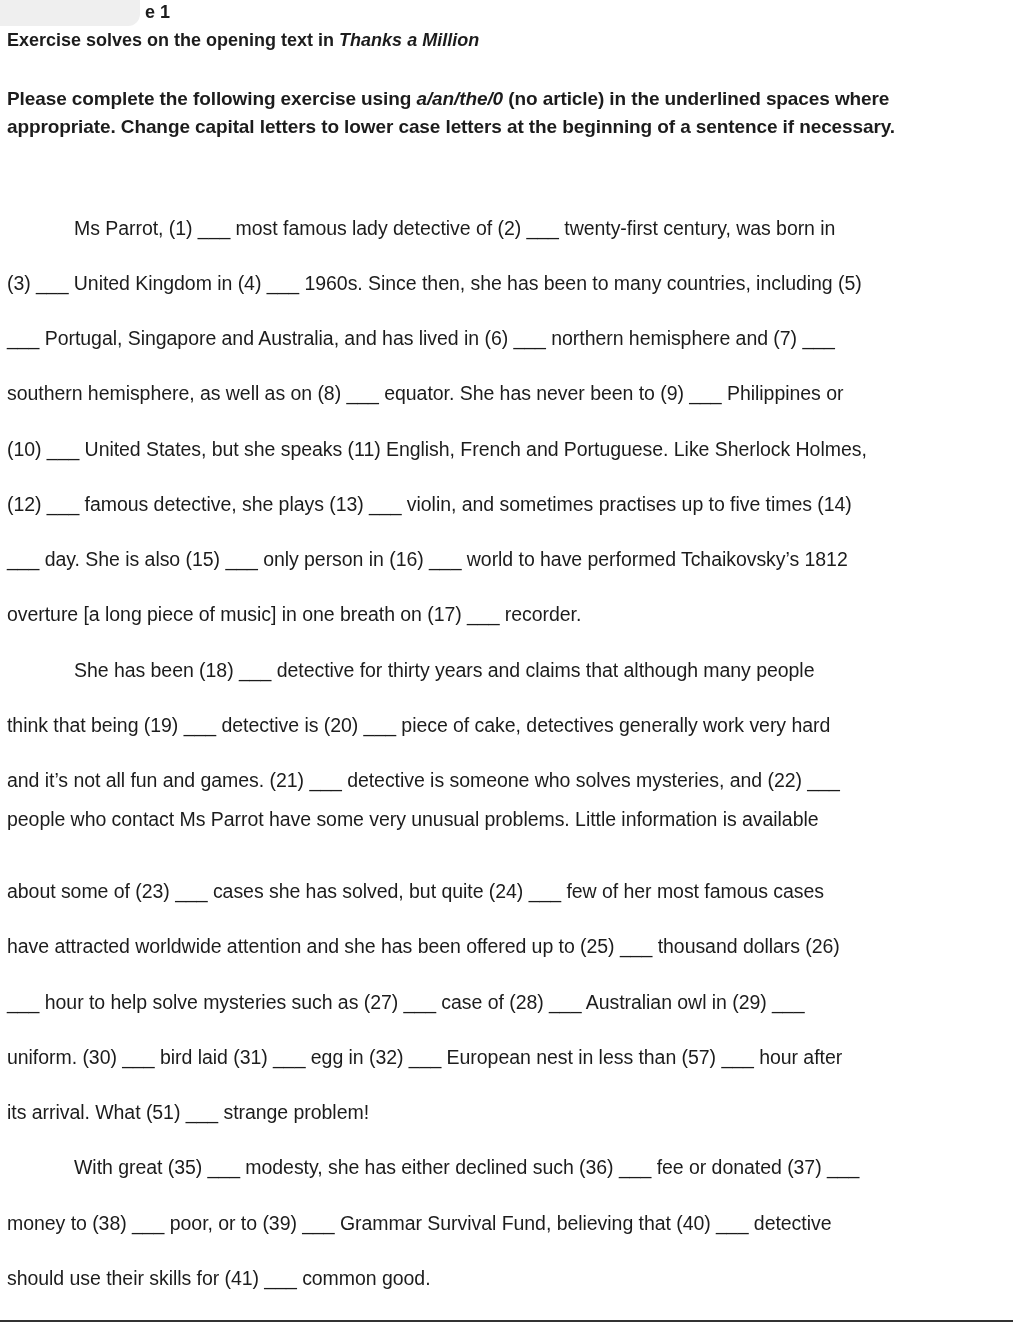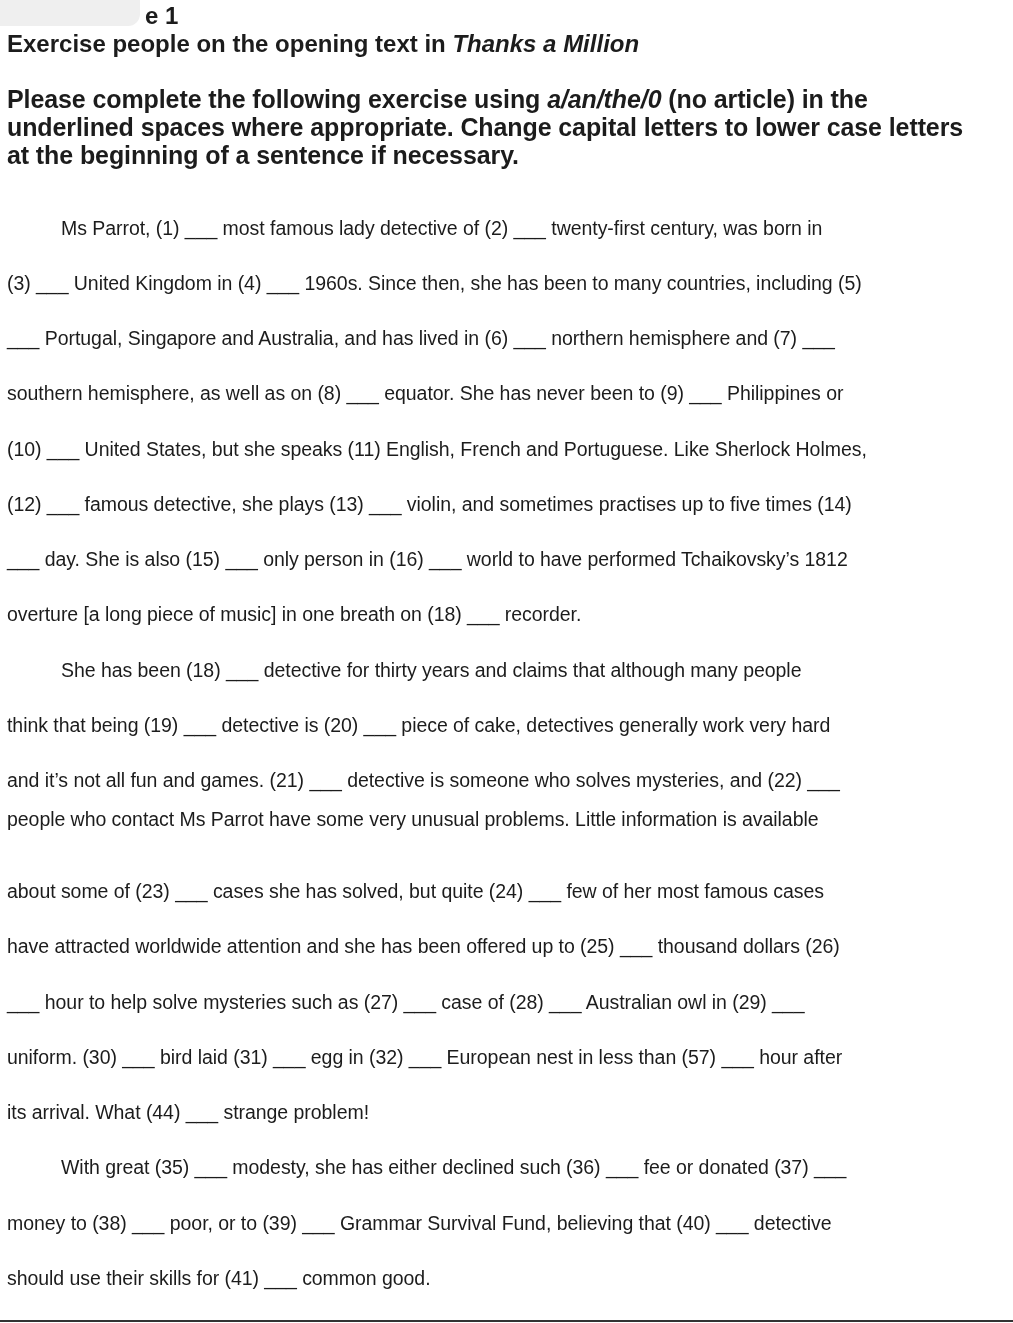--- a/index.html
+++ b/index.html
@@ -27,82 +27,82 @@
   }
   .doc {
     position: absolute;
     left: 7px;
     top: 0;
     width: 1000px;
   }
   .heading-line {
     position: absolute;
     left: 0;
-    font-size: 24px;
+    font-size: 18px;
     font-weight: bold;
     white-space: nowrap;
   }
   .heading-partial { top: 2px; left: 138px; }
   .heading-title { top: 30px; }
   .heading-title i { font-style: italic; }
   .instructions {
     position: absolute;
     left: 0;
     top: 85px;
     width: 960px;
-    font-size: 25px;
+    font-size: 19px;
     font-weight: bold;
     line-height: 28px;
     letter-spacing: -0.1px;
   }
   .instructions i { font-style: italic; }
   .line {
     position: absolute;
     left: 0;
     font-size: 19.5px;
     white-space: nowrap;
     letter-spacing: -0.05px;
   }
-  .line.indent { left: 54px; }
+  .line.indent { left: 67px; }
   .bottom-rule {
     position: absolute;
     left: 0;
     top: 1320px;
     width: 1013px;
     height: 2px;
     background: #333333;
   }
 </style>
 </head>
 <body>
 
 <div class="redact-overlay"></div>
 
 <div class="doc">
   <div class="heading-line heading-partial">e 1</div>
 
-  <div class="heading-line heading-title"><span>Exercise people on the opening text in </span><i>Thanks a Million</i></div>
+  <div class="heading-line heading-title"><span>Exercise solves on the opening text in </span><i>Thanks a Million</i></div>
 
   <div class="instructions"><span>Please complete the following exercise using </span><i>a/an/the/0</i><span> (no article) in the underlined spaces where appropriate. Change capital letters to lower case letters at the beginning of a sentence if necessary.</span></div>
 
   <div class="line indent" style="top:217px">Ms Parrot, (1) ___ most famous lady detective of (2) ___ twenty-first century, was born in</div>
   <div class="line" style="top:272px">(3) ___ United Kingdom in (4) ___ 1960s. Since then, she has been to many countries, including (5)</div>
   <div class="line" style="top:327px">___ Portugal, Singapore and Australia, and has lived in (6) ___ northern hemisphere and (7) ___</div>
   <div class="line" style="top:382px">southern hemisphere, as well as on (8) ___ equator. She has never been to (9) ___ Philippines or</div>
   <div class="line" style="top:438px">(10) ___ United States, but she speaks (11) English, French and Portuguese. Like Sherlock Holmes,</div>
   <div class="line" style="top:493px">(12) ___ famous detective, she plays (13) ___ violin, and sometimes practises up to five times (14)</div>
   <div class="line" style="top:548px">___ day. She is also (15) ___ only person in (16) ___ world to have performed Tchaikovsky’s 1812</div>
-  <div class="line" style="top:603px">overture [a long piece of music] in one breath on (18) ___ recorder.</div>
+  <div class="line" style="top:603px">overture [a long piece of music] in one breath on (17) ___ recorder.</div>
   <div class="line indent" style="top:659px">She has been (18) ___ detective for thirty years and claims that although many people</div>
   <div class="line" style="top:714px">think that being (19) ___ detective is (20) ___ piece of cake, detectives generally work very hard</div>
   <div class="line" style="top:769px">and it’s not all fun and games. (21) ___ detective is someone who solves mysteries, and (22) ___</div>
   <div class="line" style="top:808px">people who contact Ms Parrot have some very unusual problems. Little information is available</div>
   <div class="line" style="top:880px">about some of (23) ___ cases she has solved, but quite (24) ___ few of her most famous cases</div>
   <div class="line" style="top:935px">have attracted worldwide attention and she has been offered up to (25) ___ thousand dollars (26)</div>
   <div class="line" style="top:991px">___ hour to help solve mysteries such as (27) ___ case of (28) ___ Australian owl in (29) ___</div>
   <div class="line" style="top:1046px">uniform. (30) ___ bird laid (31) ___ egg in (32) ___ European nest in less than (57) ___ hour after</div>
-  <div class="line" style="top:1101px">its arrival. What (44) ___ strange problem!</div>
+  <div class="line" style="top:1101px">its arrival. What (51) ___ strange problem!</div>
   <div class="line indent" style="top:1156px">With great (35) ___ modesty, she has either declined such (36) ___ fee or donated (37) ___</div>
   <div class="line" style="top:1212px">money to (38) ___ poor, or to (39) ___ Grammar Survival Fund, believing that (40) ___ detective</div>
   <div class="line" style="top:1267px">should use their skills for (41) ___ common good.</div>
 </div>
 
 <div class="bottom-rule"></div>
 
 </body></html>

